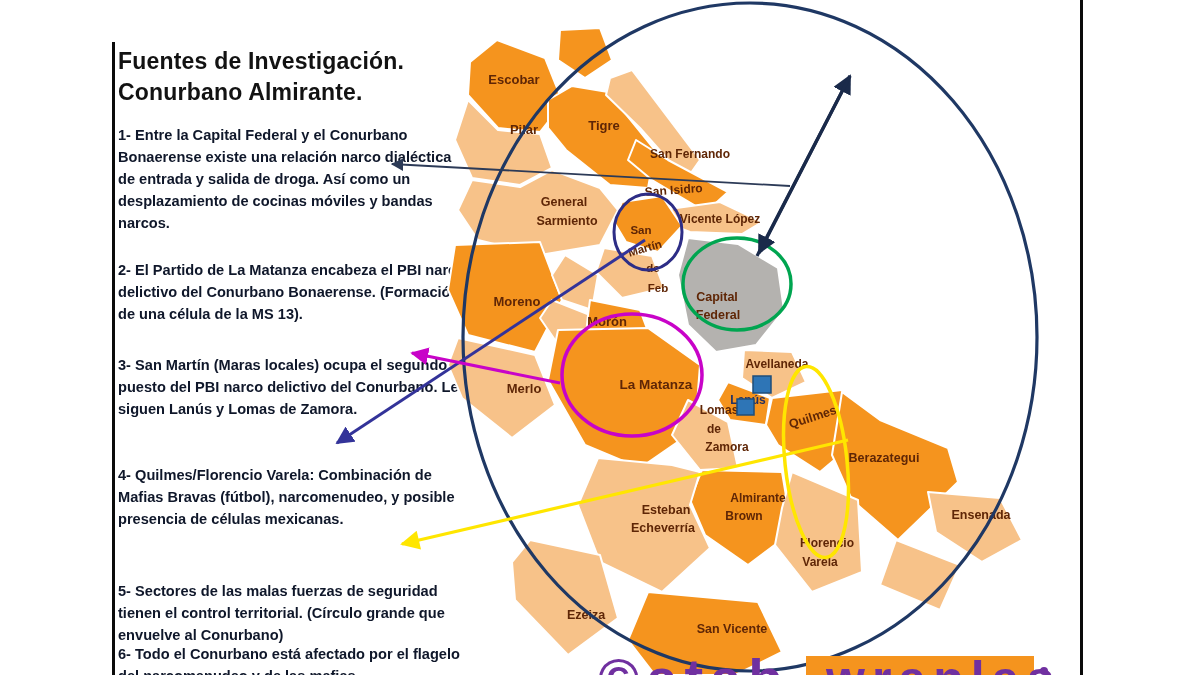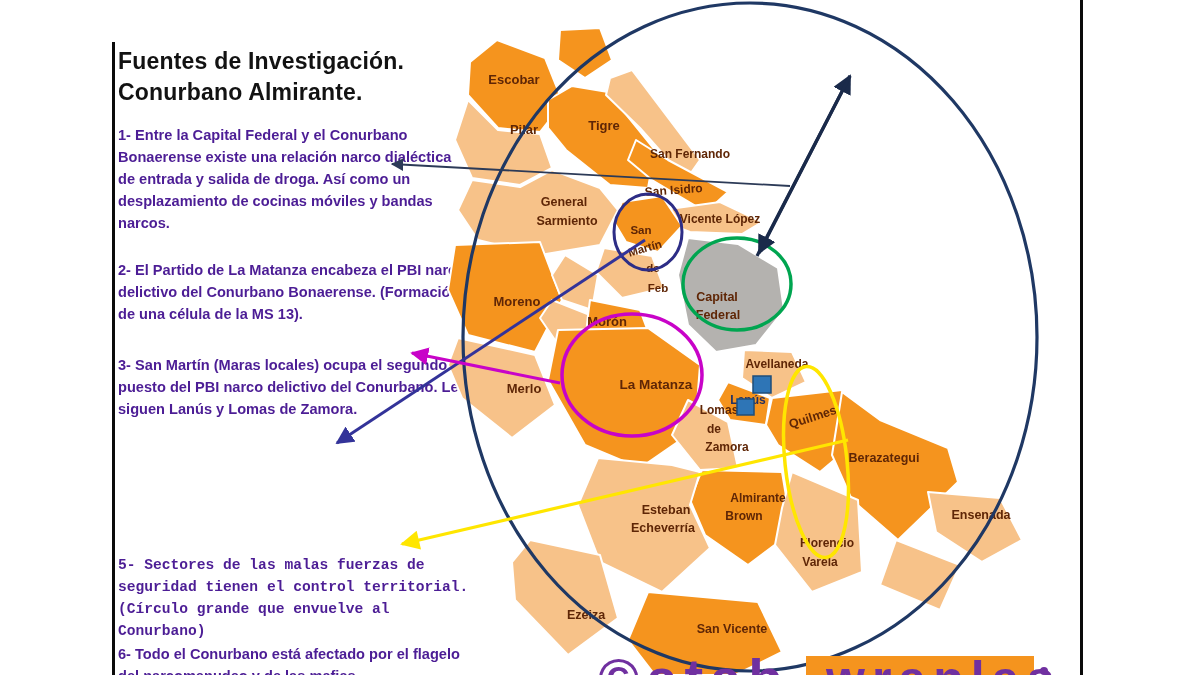--- a/index.html
+++ b/index.html
@@ -10,24 +10,24 @@
   .vline{position:absolute;background:#0a0a0a;}
   .vline.left{left:112px;top:42px;width:3px;height:633px;}
   .vline.right{left:1080px;top:0;width:3px;height:675px;}
   .title{
     position:absolute;left:118px;top:46px;width:360px;
     font-size:23px;font-weight:800;line-height:31px;color:#121212;
     letter-spacing:.2px;
   }
   .note{
     position:absolute;left:118px;width:352px;
-    font-size:14.6px;font-weight:700;line-height:22px;color:#4c1d95;
+    font-size:14.6px;font-weight:700;line-height:22px;color:#0f172a;
   }
   #note1{top:124px;} #note2{top:259px;} #note3{top:354px;}
-  #note4{top:464px;} #note5{top:554px;font-family:Liberation Mono, monospace;} #note6{top:643px;}
+  #note4{top:464px;} #note5{top:580px;} #note6{top:643px;}
   svg.mapsvg{position:absolute;left:0;top:0;}
   .region{stroke:#ffffff;stroke-width:2;stroke-linejoin:round;}
   .lbl{font-family:"Liberation Sans",sans-serif;font-weight:700;}
   .wm{font-weight:800;letter-spacing:7px;}
 </style>
 </head>
 <body>
 
 <div class="stage">
 
@@ -35,20 +35,21 @@
   <div class="vline right"></div>
 
   <div class="title">
     <div>Fuentes de Investigación.</div>
     <div>Conurbano Almirante.</div>
   </div>
 
   <div class="note" id="note1">1- Entre la Capital Federal y el Conurbano Bonaerense existe una relación narco dialéctica de entrada y salida de droga. Así como un desplazamiento de cocinas móviles y bandas narcos.</div>
   <div class="note" id="note2">2- El Partido de La Matanza encabeza el PBI narco delictivo del Conurbano Bonaerense. (Formación de una célula de la MS 13).</div>
   <div class="note" id="note3">3- San Martín (Maras locales) ocupa el segundo puesto del PBI narco delictivo del Conurbano. Le siguen Lanús y Lomas de Zamora.</div>
+  <div class="note" id="note4">4- Quilmes/Florencio Varela: Combinación de Mafias Bravas (fútbol), narcomenudeo, y posible presencia de células mexicanas.</div>
   <div class="note" id="note5">5- Sectores de las malas fuerzas de seguridad tienen el control territorial. (Círculo grande que envuelve al Conurbano)</div>
   <div class="note" id="note6">6- Todo el Conurbano está afectado por el flagelo del narcomenudeo y de las mafias</div>
 
   <svg class="mapsvg" width="1200" height="675" viewBox="0 0 1200 675">
     <defs>
       <marker id="mk-dknavy" viewBox="0 0 10 10" refX="9" refY="5" markerWidth="6" markerHeight="6" orient="auto">
         <path d="M0,0 L10,5 L0,10 z" fill="#1A2A4A"></path>
       </marker>
       <marker id="mk-thin" viewBox="0 0 10 10" refX="9" refY="5" markerWidth="7" markerHeight="7" orient="auto">
         <path d="M0,0 L10,5 L0,10 z" fill="#2C3A57"></path>

